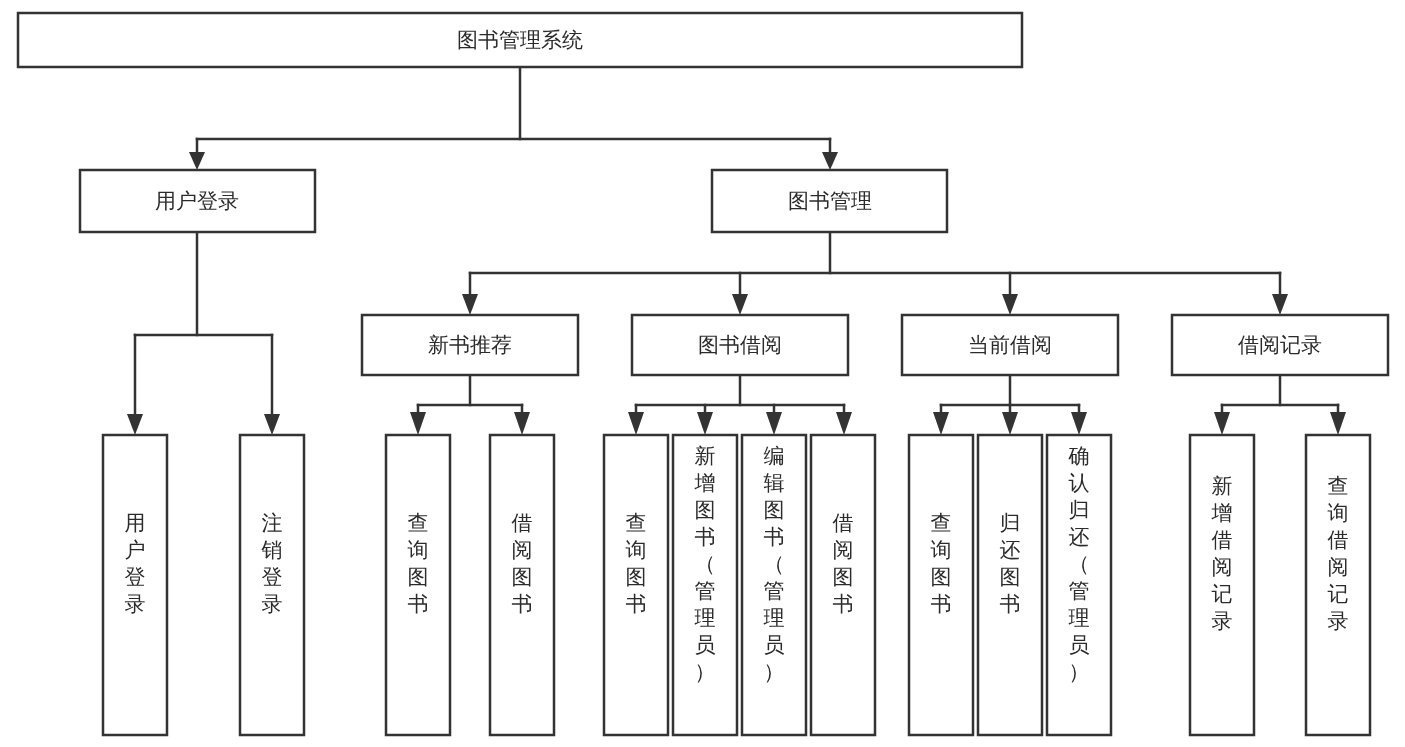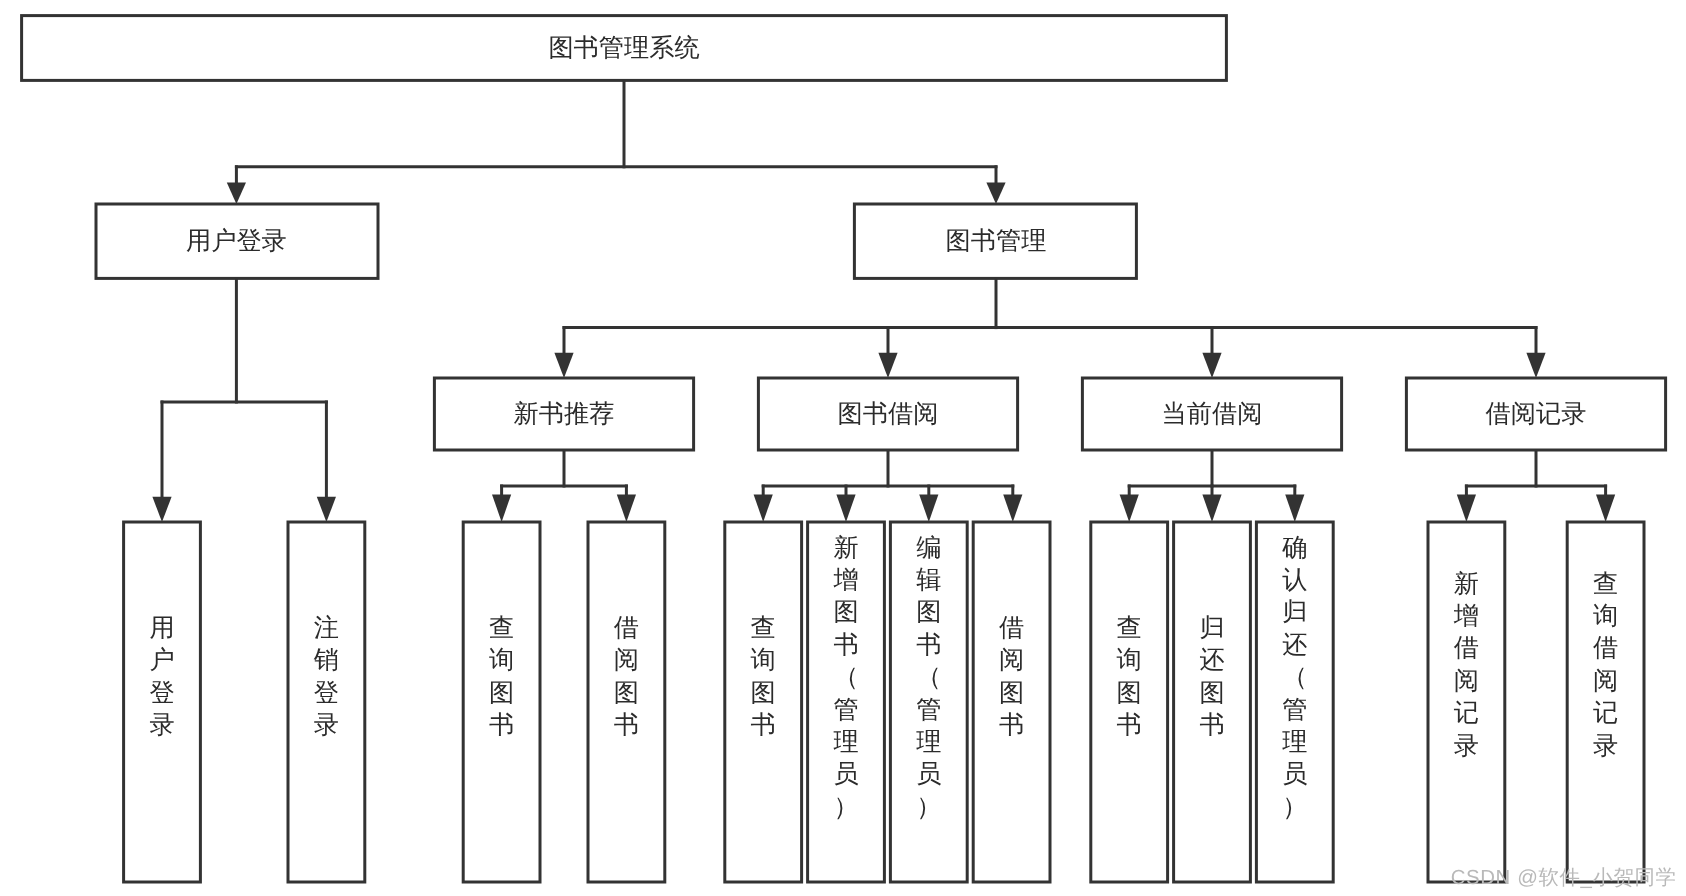--- a/index.html
+++ b/index.html
@@ -233,15 +233,14 @@
       <rect class="node-box" x="1190" y="435" width="64" height="300"></rect>
       <text class="node-label-v" x="1222" y="493"><tspan x="1222" y="493">新</tspan><tspan x="1222" y="520">增</tspan><tspan x="1222" y="547">借</tspan><tspan x="1222" y="574">阅</tspan><tspan x="1222" y="601">记</tspan><tspan x="1222" y="628">录</tspan></text>
     </g>
     <g>
       <rect class="node-box" x="1306" y="435" width="64" height="300"></rect>
       <text class="node-label-v" x="1338" y="493"><tspan x="1338" y="493">查</tspan><tspan x="1338" y="520">询</tspan><tspan x="1338" y="547">借</tspan><tspan x="1338" y="574">阅</tspan><tspan x="1338" y="601">记</tspan><tspan x="1338" y="628">录</tspan></text>
     </g>
 
   </svg>
 
-  <div class="watermark-text">CSDN @软件_小贺同学</div>
 
 </div>
 
 </body></html>

